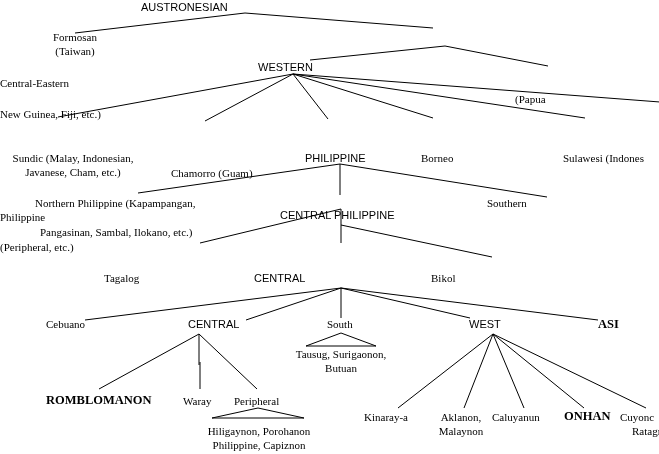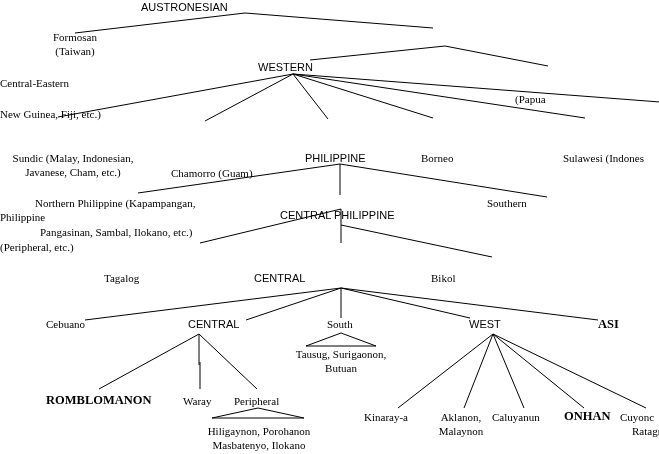--- a/index.html
+++ b/index.html
@@ -125,21 +125,21 @@
   <div class="lbl bold" style="left:598px; top:317px;">ASI</div>
 
   <div class="lbl bold" style="left:46px; top:393px;">ROMBLOMANON</div>
 
   <div class="lbl" style="left:183px; top:394px;">Waray</div>
 
   <div class="lbl" style="left:234px; top:394px;">Peripheral</div>
 
   <div class="lbl center" style="left:196px; top:424px; width:126px;">
     <span class="l2">Hiligaynon, Porohanon</span>
-    <span class="l2">Masbatenyo, Ilokano</span>
+    <span class="l2">Philippine, Capiznon</span>
   </div>
 
   <div class="lbl" style="left:364px; top:410px;">Kinaray-a</div>
 
   <div class="lbl center" style="left:428px; top:410px; width:66px;">
     <span class="l2">Aklanon,</span>
     <span class="l2">Malaynon</span>
   </div>
 
   <div class="lbl" style="left:492px; top:410px;text-align:right;">Caluyanun</div>

